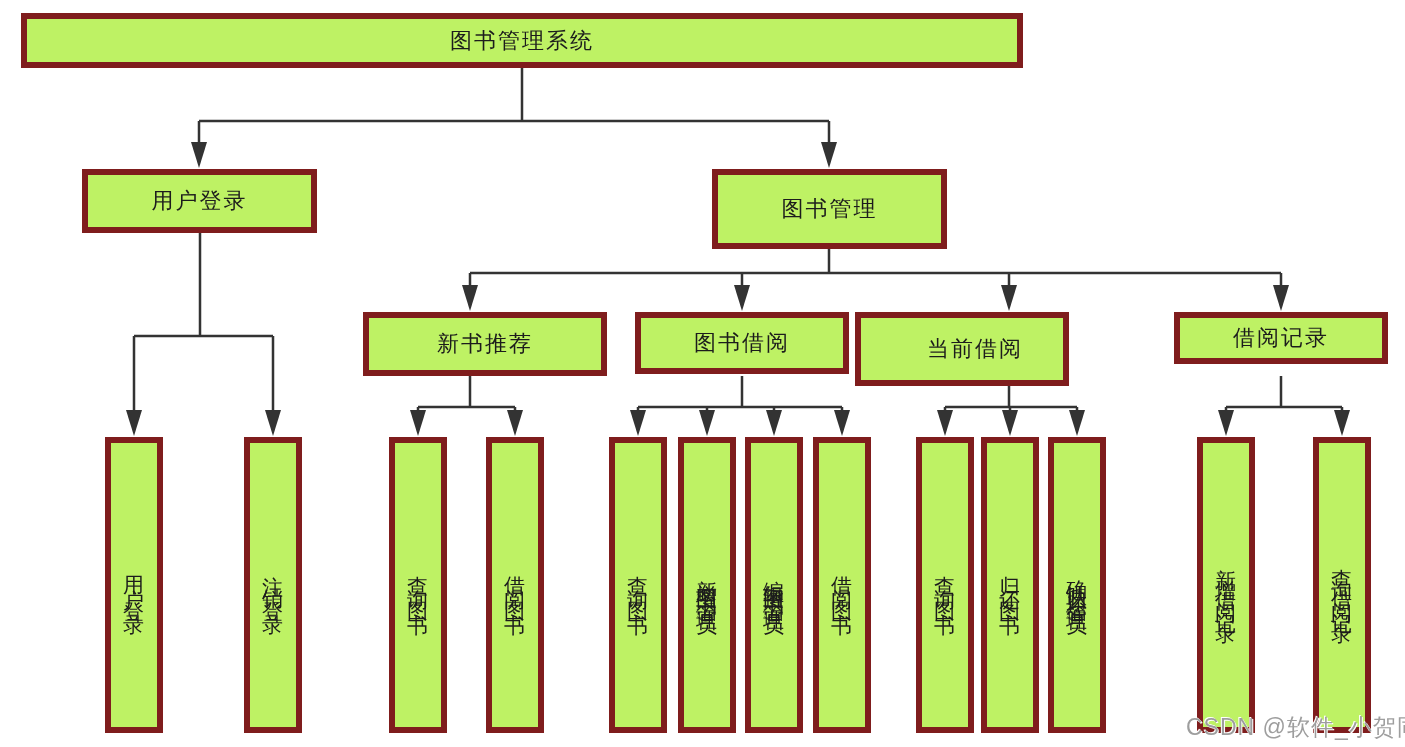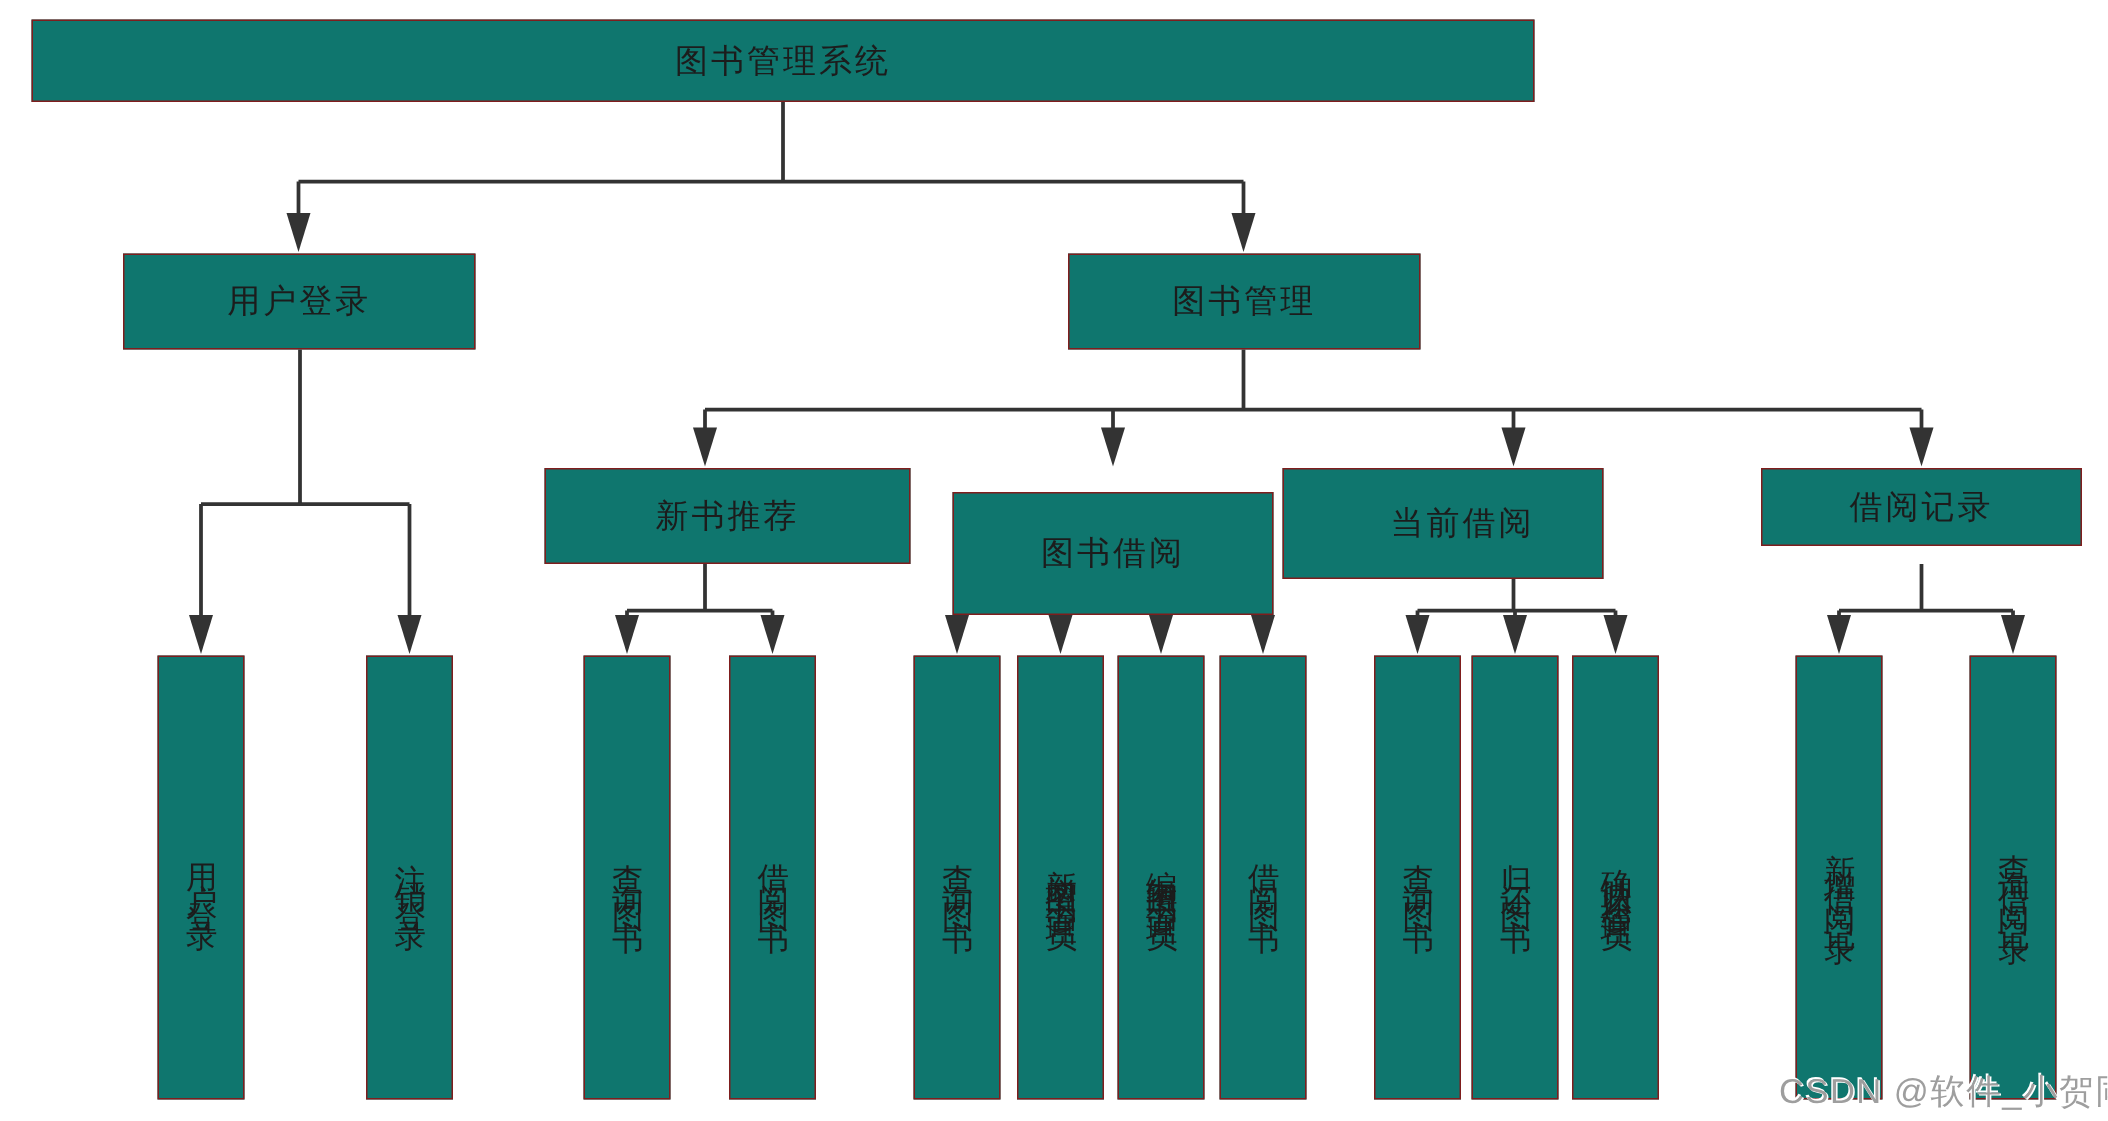--- a/index.html
+++ b/index.html
@@ -12,22 +12,22 @@
     font-family: "Liberation Sans", "DejaVu Sans", sans-serif;
   }
   .wires {
     position: absolute;
     left: 0; top: 0;
     width: 1405px; height: 747px;
   }
   .node {
     position: absolute;
     box-sizing: border-box;
-    border: 1px solid #7f1d1d;
-    background: #0f766e;
+    border: 6px solid #7f1d1d;
+    background: #bef264;
     display: flex;
     align-items: center;
     justify-content: center;
     color: #1c1c1c;
     font-size: 22px;
     letter-spacing: 2px;
     z-index: 2;
   }
   .vnode {
     writing-mode: vertical-rl;
@@ -91,24 +91,24 @@
       <polygon points="1002,410 1018,410 1010,436"></polygon>
       <polygon points="1069,410 1085,410 1077,436"></polygon>
       <polygon points="1218,410 1234,410 1226,436"></polygon>
       <polygon points="1334,410 1350,410 1342,436"></polygon>
     </g>
   </svg>
 
   <div class="node" style="left:21px; top:13px; width:1002px; height:55px;">图书管理系统</div>
 
   <div class="node" style="left:82px; top:169px; width:235px; height:64px;">用户登录</div>
-  <div class="node" style="left:712px; top:169px; width:235px; height:64px;">图书管理</div>
+  <div class="node" style="left:712px; top:169px; width:235px; height:80px;">图书管理</div>
 
   <div class="node" style="left:363px; top:312px; width:244px; height:64px;">新书推荐</div>
-  <div class="node" style="left:635px; top:328px; width:214px; height:82px;">图书借阅</div>
+  <div class="node" style="left:635px; top:312px; width:214px; height:62px;">图书借阅</div>
   <div class="node" style="left:855px; top:312px; width:214px; height:74px;padding-left:26px;">当前借阅</div>
   <div class="node" style="left:1174px; top:312px; width:214px; height:52px;">借阅记录</div>
 
   <div class="node vnode len4" style="left:105px; top:437px; width:58px; height:296px;">用户登录</div>
   <div class="node vnode len4" style="left:244px; top:437px; width:58px; height:296px;">注销登录</div>
 
   <div class="node vnode len4" style="left:389px; top:437px; width:58px; height:296px;">查询图书</div>
   <div class="node vnode len4" style="left:486px; top:437px; width:58px; height:296px;">借阅图书</div>
 
   <div class="node vnode len4" style="left:609px; top:437px; width:58px; height:296px;">查询图书</div>

